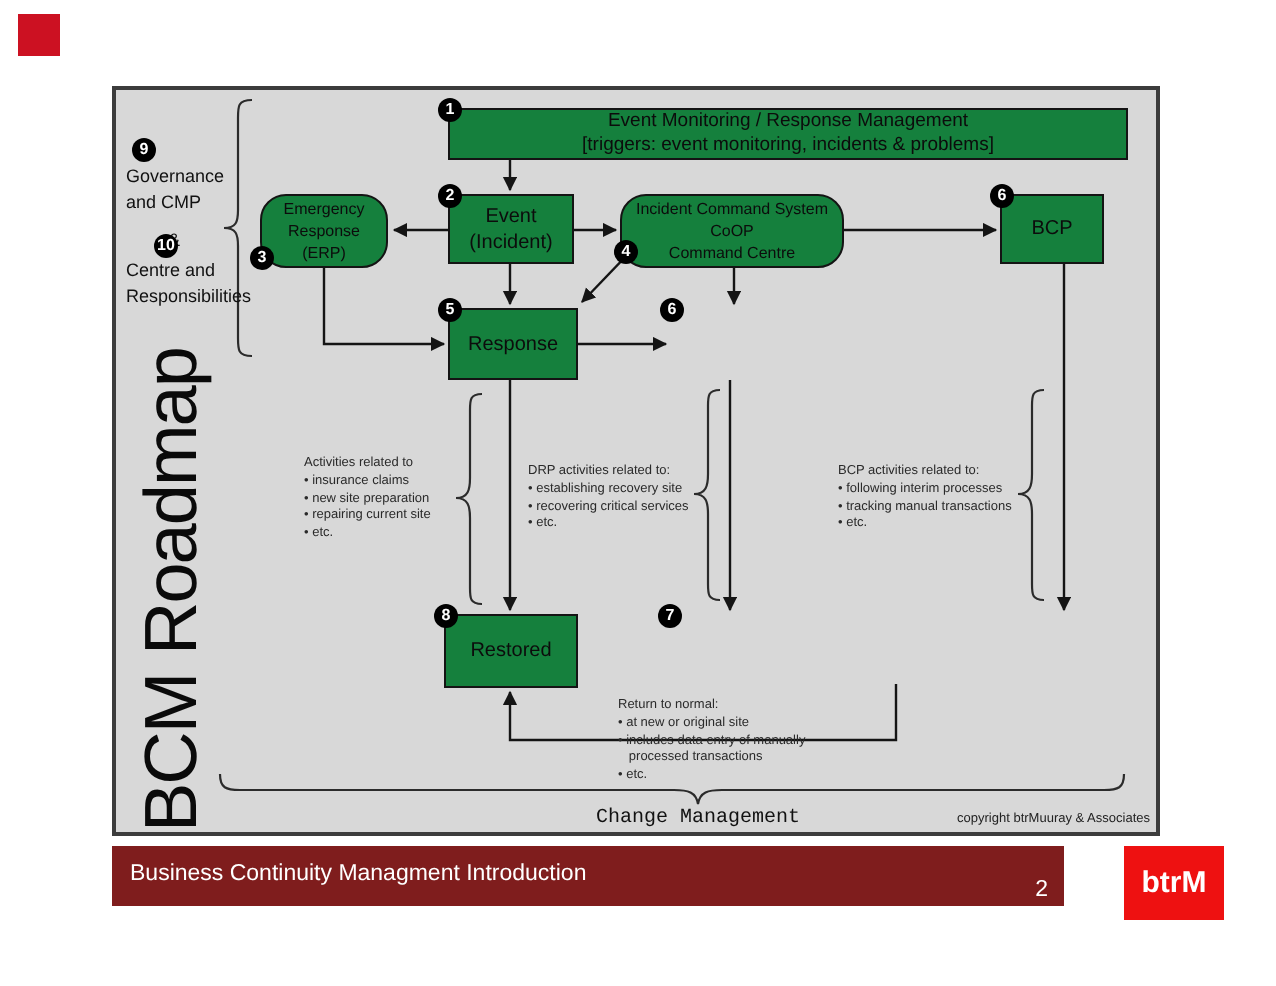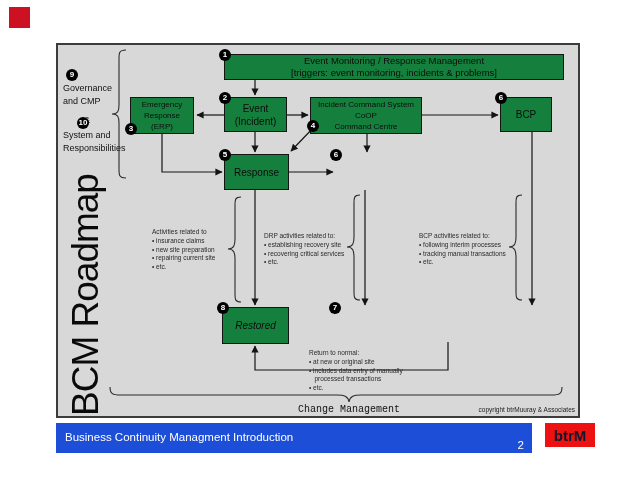--- a/index.html
+++ b/index.html
@@ -20,37 +20,37 @@
 
   
   .govtext{font-size:9px;line-height:13px;color:#111;z-index:2;}
 
   
   .box{position:absolute;background:#15803d;border:1.4px solid #141414;box-sizing:border-box;
        display:flex;flex-direction:column;align-items:center;justify-content:center;
        text-align:center;color:#0c0c0c;z-index:2;}
   .fs10{font-size:10px;line-height:13px;}
   .fs95{font-size:9.5px;line-height:12.5px;}
-  .fs8{font-size:8px;line-height:11px;}
+  .fs8{font-size:8px;line-height:11px;border-radius:13px;}
 
   
   .badge{position:absolute;width:12px;height:12px;border-radius:50%;background:#000;color:#fff;
          font-size:8px;font-weight:bold;line-height:12px;text-align:center;z-index:4;}
 
   
   .note{position:absolute;font-size:6.5px;line-height:8.8px;color:#2a2a2a;z-index:2;white-space:nowrap;}
 
   #change-mgmt{left:211px;top:359px;width:160px;text-align:center;font-size:10px;color:#111;z-index:2;font-family:Liberation Mono, monospace;}
   #copyright{right:3px;top:361px;font-size:6.5px;color:#222;z-index:2;}
 
   
-  #footer-bar{left:56px;top:423px;width:476px;height:30px;background:#1d4ed8;color:#fff;z-index:2;}
+  #footer-bar{left:56px;top:423px;width:476px;height:30px;background:#7f1d1d;color:#fff;z-index:2;}
   #footer-title{left:9px;top:0;line-height:29px;font-size:11.5px;color:#fff;}
   #page-number{right:8px;bottom:2px;font-size:11.5px;color:#fff;}
-  #logo-box{left:545px;top:423px;width:50px;height:24px;background:#ee1111;color:#0f172a;
+  #logo-box{left:562px;top:423px;width:50px;height:37px;background:#ee1111;color:#ffffff;
             display:flex;align-items:center;justify-content:center;font-size:15px;font-weight:bold;z-index:2;}
 
   svg{position:absolute;left:0;top:0;z-index:1;}
   line,polyline,path.brace{stroke:#141414;stroke-width:1.2;fill:none;}
   path.brace{stroke-width:1.1;stroke:#2b2b2b;}
 </style>
 </head>
 <body>
 
 <div id="page">
@@ -91,21 +91,21 @@
       <div class="abs" id="vtitle">BCM Roadmap</div>
 
       <div class="badge" style="left:8px;top:24px;">9</div>
       <div class="abs govtext" style="left:5px;top:37px;">
         <div>Governance</div>
         <div>and CMP</div>
       </div>
       <div class="badge" style="left:19px;top:72px;">10</div>
       <div class="abs govtext" style="left:26px;top:69px;">&amp;</div>
       <div class="abs govtext" style="left:5px;top:84px;">
-        <div>System and</div>
+        <div>Centre and</div>
         <div>Responsibilities</div>
       </div>
 
       <div class="box fs95" style="left:166px;top:9px;width:340px;height:26px;">
         <div>Event Monitoring / Response Management</div>
         <div>[triggers: event monitoring, incidents &amp; problems]</div>
       </div>
       <div class="badge" style="left:161px;top:4px;">1</div>
 
       <div class="box fs8" style="left:72px;top:52px;width:64px;height:37px;">
@@ -133,21 +133,21 @@
       </div>
       <div class="badge" style="left:437px;top:47px;">6</div>
 
       <div class="box fs10" style="left:166px;top:109px;width:65px;height:36px;">
         <div>Response</div>
       </div>
       <div class="badge" style="left:161px;top:104px;">5</div>
 
       <div class="badge" style="left:272px;top:104px;">6</div>
 
-      <div class="box fs10" style="left:164px;top:262px;width:67px;height:37px;font-style:italic;">
+      <div class="box fs10" style="left:164px;top:262px;width:67px;height:37px;">
         <div>Restored</div>
       </div>
       <div class="badge" style="left:159px;top:257px;">8</div>
 
       <div class="badge" style="left:271px;top:257px;">7</div>
 
       <div class="note" style="left:94px;top:183px;">
         <div>Activities related to</div>
         <div>• insurance claims</div>
         <div>• new site preparation</div>

